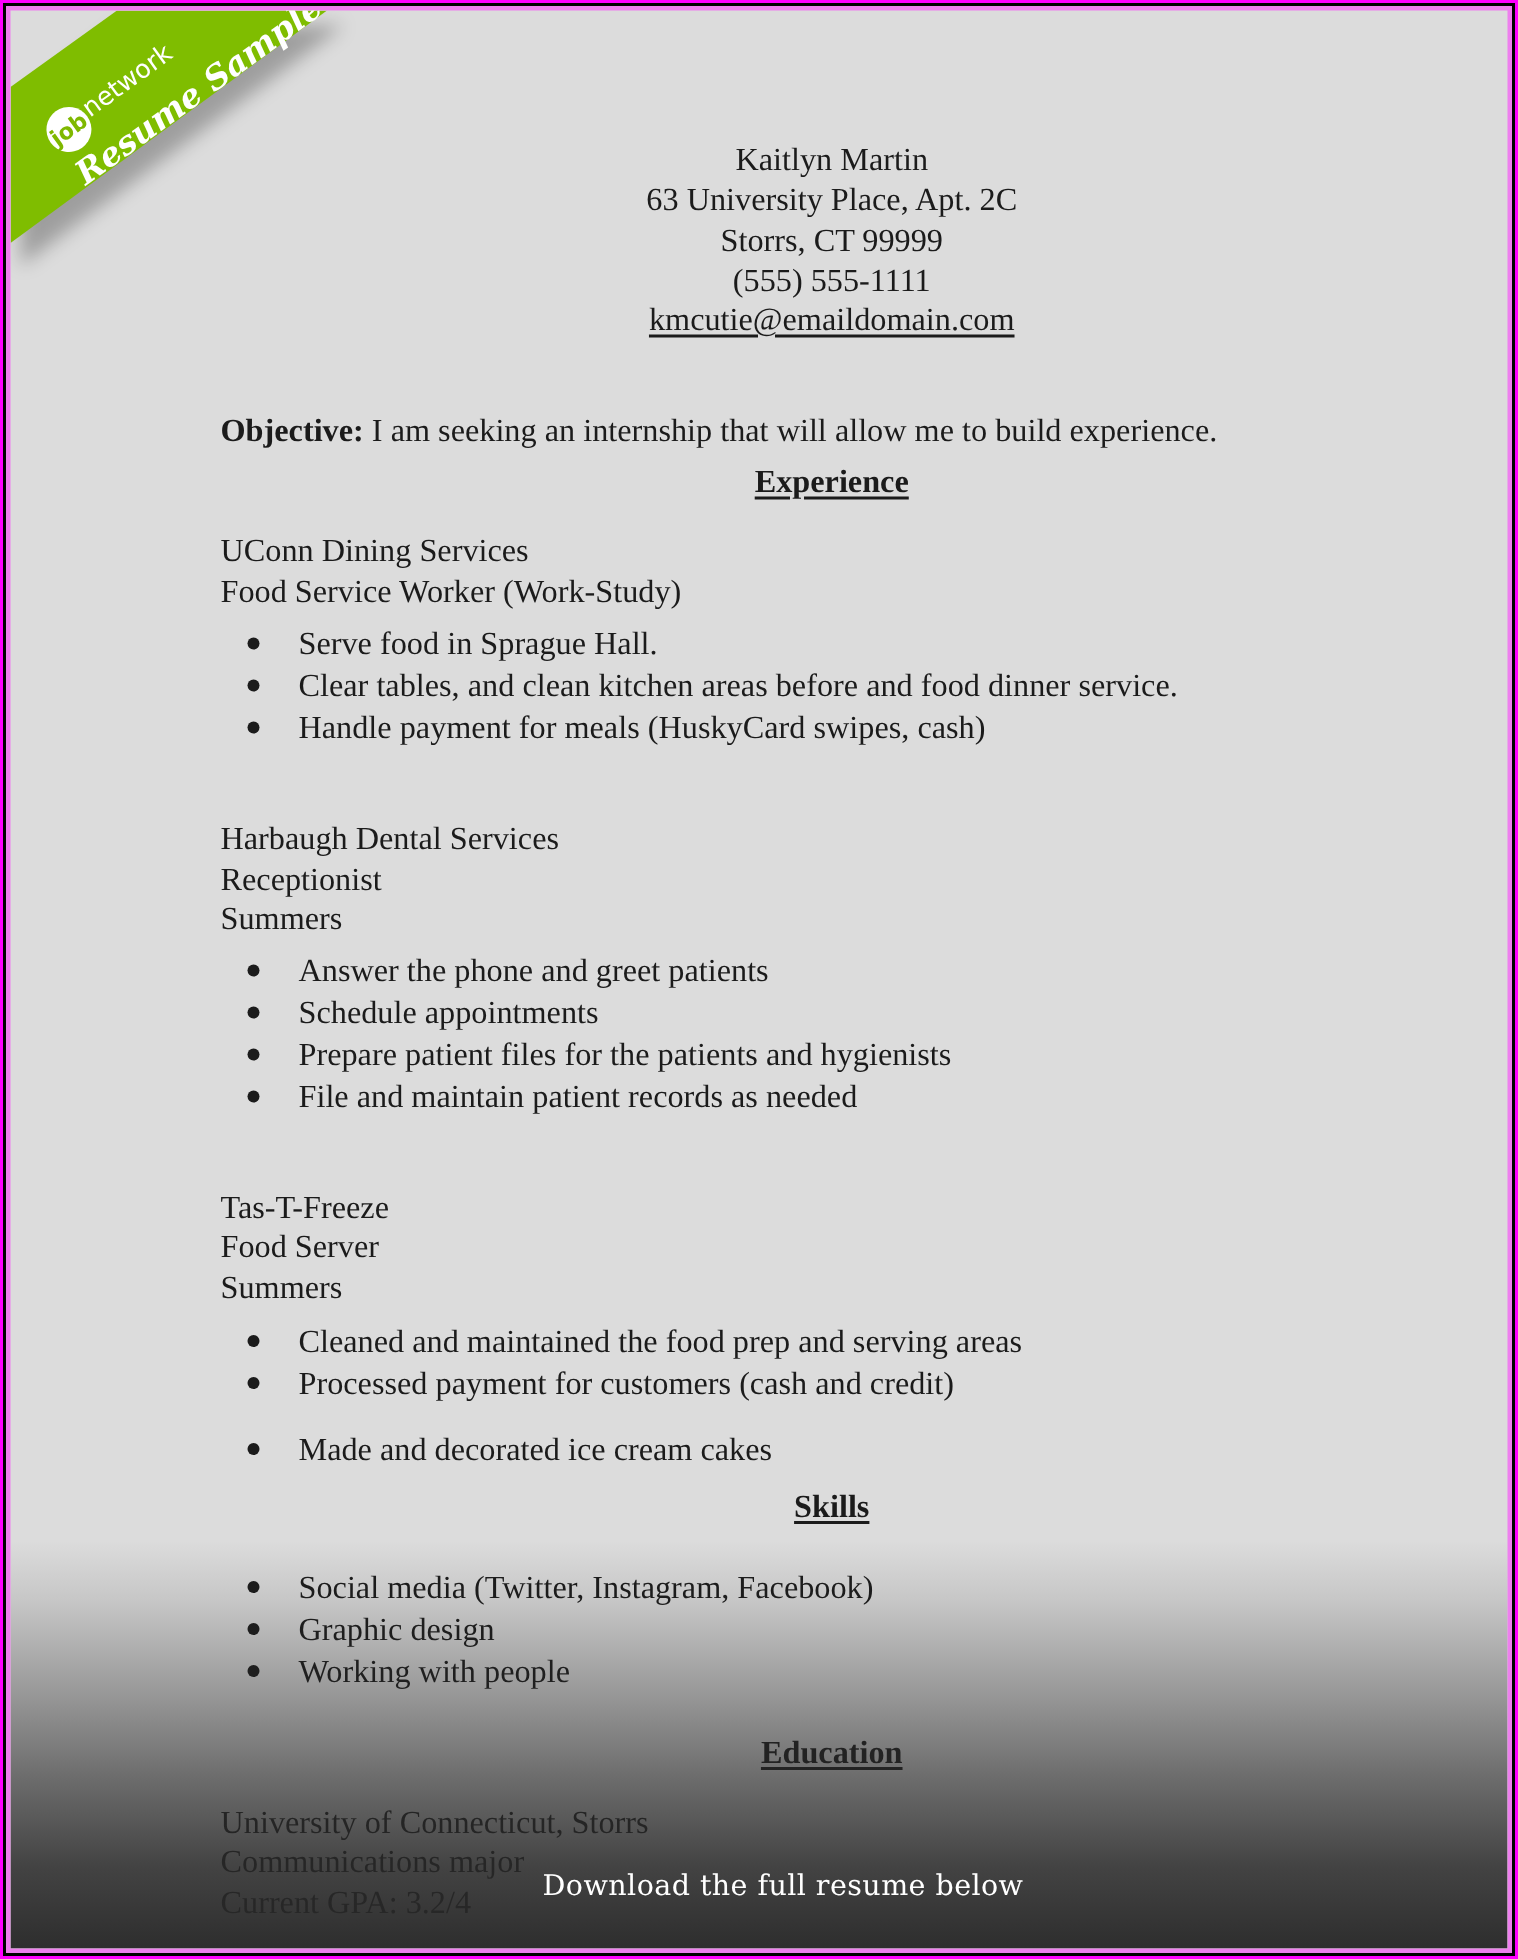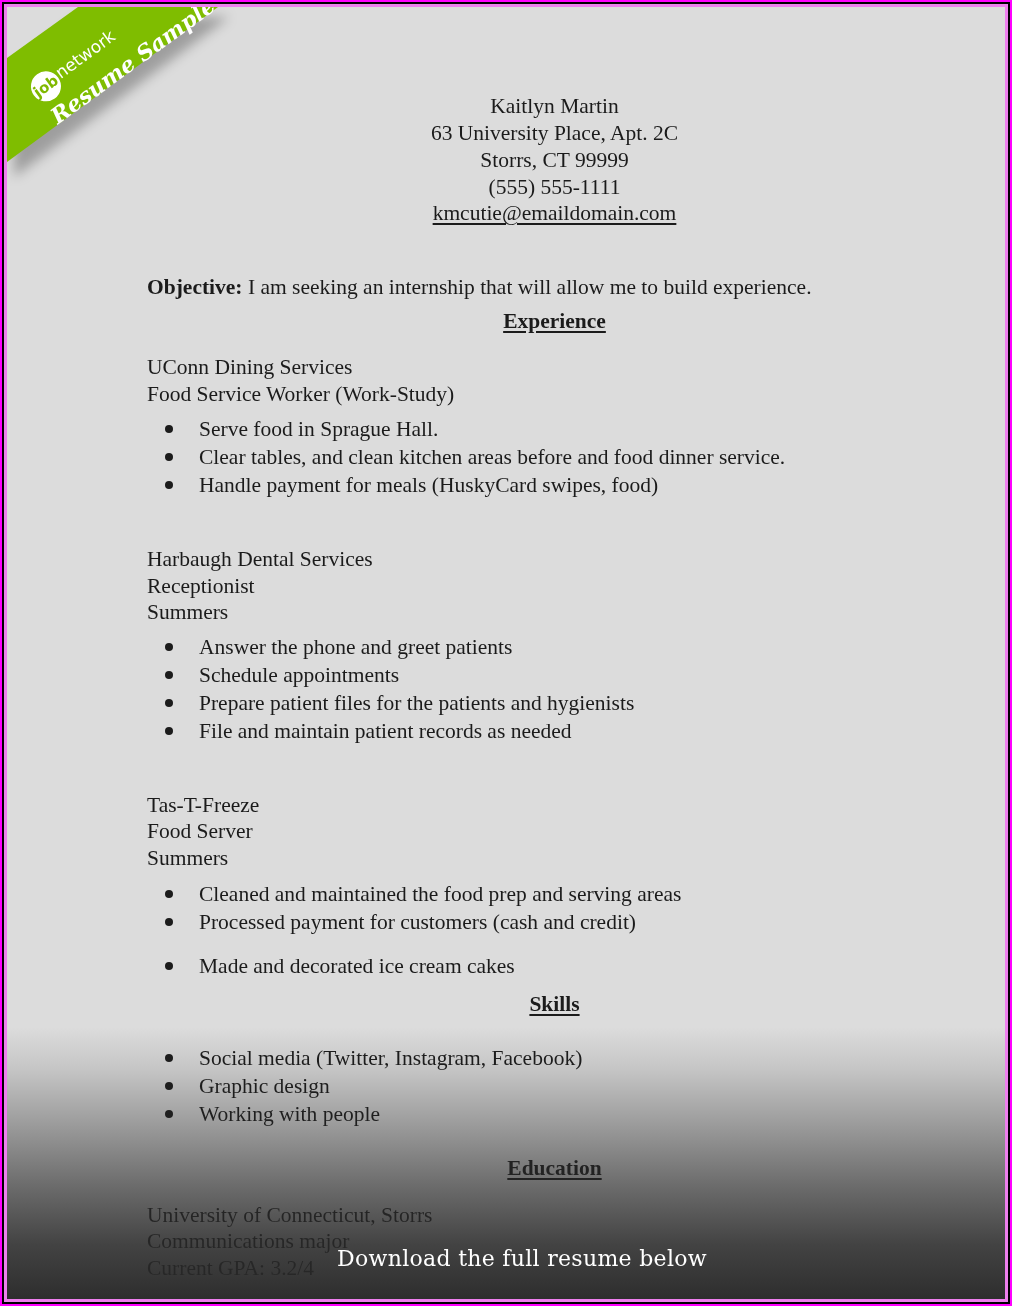--- a/index.html
+++ b/index.html
@@ -54,21 +54,21 @@
     color: #fff;
   }
   .logo-circle {
     position: absolute; width: 30px; height: 30px; border-radius: 50%;
     background: #fff; color: #7fb800; font-family: "DejaVu Sans", sans-serif;
     font-weight: bold; font-size: 15px; line-height: 30px; text-align: center;
   }
   .download {
     position: absolute; left: 0; right: 0; top: 1239px; text-align: center;
     padding-left: 32px;
-    font-family: "DejaVu Serif", serif; font-size: 22px; color: #ffffff;
+    font-family: "DejaVu Serif", serif; font-size: 19px; color: #ffffff;
     z-index: 4; letter-spacing: 0.3px;
   }
 </style>
 </head>
 <body>
 
 <div class="frame-black"></div>
 <div class="frame-pink"></div>
 
 <div class="page">
@@ -102,21 +102,21 @@
   </div>
 
   <div class="line center" style="top:314px;">
     <span class="heading">Experience</span>
   </div>
 
   <div class="line left" style="top:340px;">UConn Dining Services</div>
   <div class="line left" style="top:367px;">Food Service Worker (Work-Study)</div>
   <div class="line bullet" style="top:422px;"><span class="dot"></span><span>Serve food in Sprague Hall.</span></div>
   <div class="line bullet" style="top:450px;"><span class="dot"></span><span>Clear tables, and clean kitchen areas before and food dinner service.</span></div>
-  <div class="line bullet" style="top:478px;"><span class="dot"></span><span>Handle payment for meals (HuskyCard swipes, food)</span></div>
+  <div class="line bullet" style="top:478px;"><span class="dot"></span><span>Handle payment for meals (HuskyCard swipes, cash)</span></div>
 
   <div class="line left" style="top:532px;">Harbaugh Dental Services</div>
   <div class="line left" style="top:559px;">Receptionist</div>
   <div class="line left" style="top:585px;">Summers</div>
   <div class="line bullet" style="top:640px;"><span class="dot"></span><span>Answer the phone and greet patients</span></div>
   <div class="line bullet" style="top:668px;"><span class="dot"></span><span>Schedule appointments</span></div>
   <div class="line bullet" style="top:696px;"><span class="dot"></span><span>Prepare patient files for the patients and hygienists</span></div>
   <div class="line bullet" style="top:724px;"><span class="dot"></span><span>File and maintain patient records as needed</span></div>
 
   <div class="line left" style="top:778px;">Tas-T-Freeze</div>

